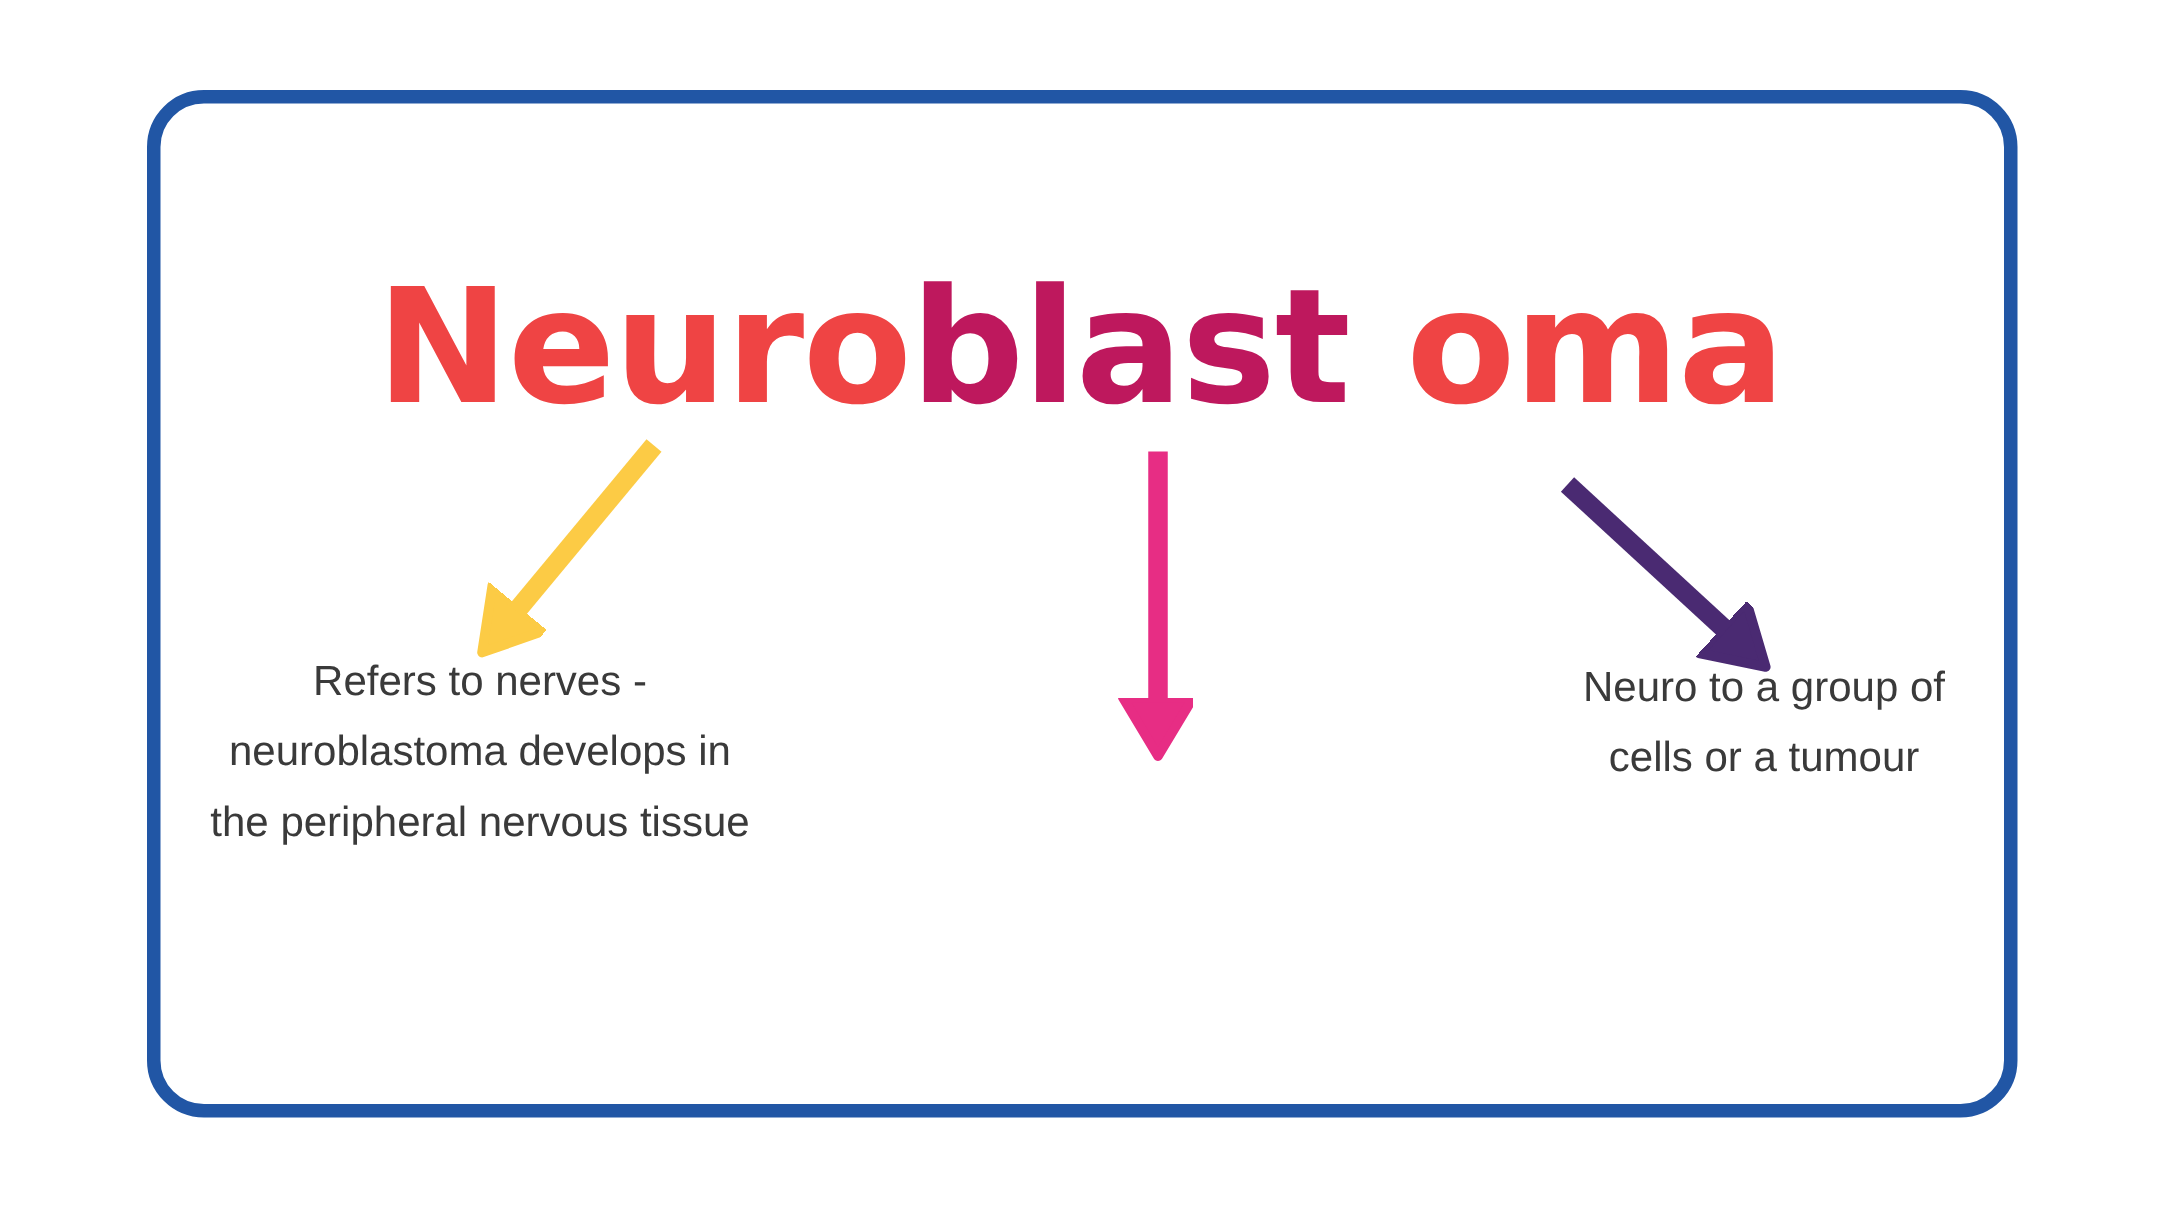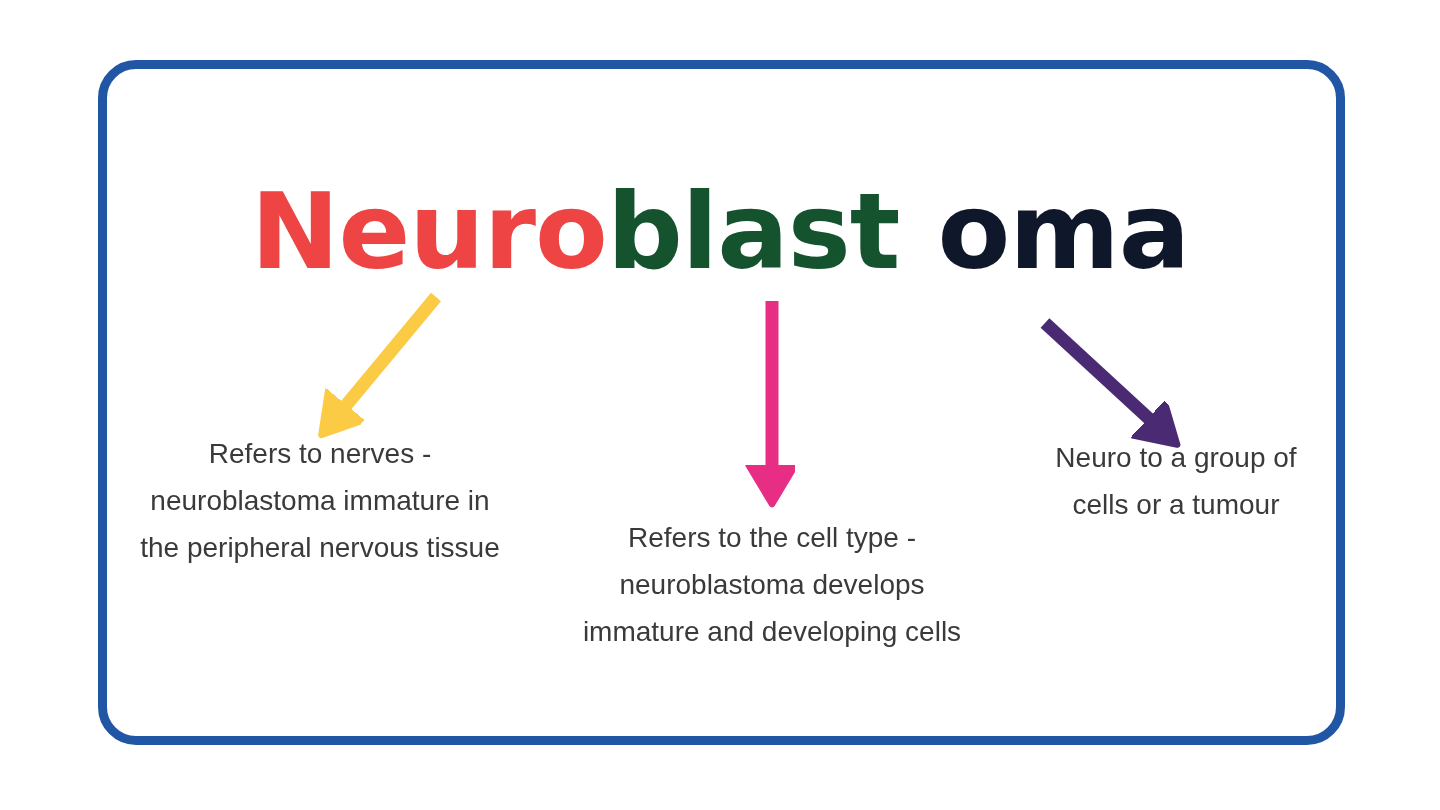--- a/index.html
+++ b/index.html
@@ -60,21 +60,21 @@
   .arrow-oma   { left: 1030px; top: 312px; }
 </style>
 </head>
 <body>
 
 <div class="canvas">
 
   <div class="frame"></div>
 
   <div class="word-title">
-    <span style="color: #ef4444;">Neuro</span><span style="color: #14532d;">blast</span><span style="color: #0f172a; margin-left: 38px;">oma</span>
+    <span style="color: #ef4444;">Neuro</span><span style="color: #be185d;">blast</span><span style="color: #ef4444; margin-left: 38px;">oma</span>
   </div>
 
   <svg class="arrow-svg arrow-neuro" width="160" height="170">
     <defs>
       <marker id="head-neuro" markerWidth="3.4" markerHeight="4" refX="1.0" refY="1.8" orient="auto">
         <path d="M0,0 L3,1.8 L0,3.6 Z" stroke-width="0.5" stroke-linejoin="round" fill="#FCCB45" stroke="#FCCB45"></path>
       </marker>
     </defs>
     <line x1="136" y1="12" x2="38" y2="130" stroke-width="13" marker-end="url(#head-neuro)" stroke="#FCCB45"></line>
   </svg>
@@ -91,23 +91,20 @@
   <svg class="arrow-svg arrow-oma" width="160" height="140">
     <defs>
       <marker id="head-oma" markerWidth="3.4" markerHeight="4" refX="1.0" refY="1.8" orient="auto">
         <path d="M0,0 L3,1.8 L0,3.6 Z" stroke-width="0.5" stroke-linejoin="round" fill="#4A2A72" stroke="#4A2A72"></path>
       </marker>
     </defs>
     <line x1="15" y1="11" x2="128" y2="115" stroke-width="13" marker-end="url(#head-oma)" stroke="#4A2A72"></line>
   </svg>
 
   <div class="definition neuro">Refers to nerves -
-neuroblastoma immature in
+neuroblastoma develops in
 the peripheral nervous tissue</div>
 
-  <div class="definition blast">Refers to the cell type -
-neuroblastoma develops
-immature and developing cells</div>
 
   <div class="definition oma">Neuro to a group of
 cells or a tumour</div>
 
 </div>
 
 </body></html>

